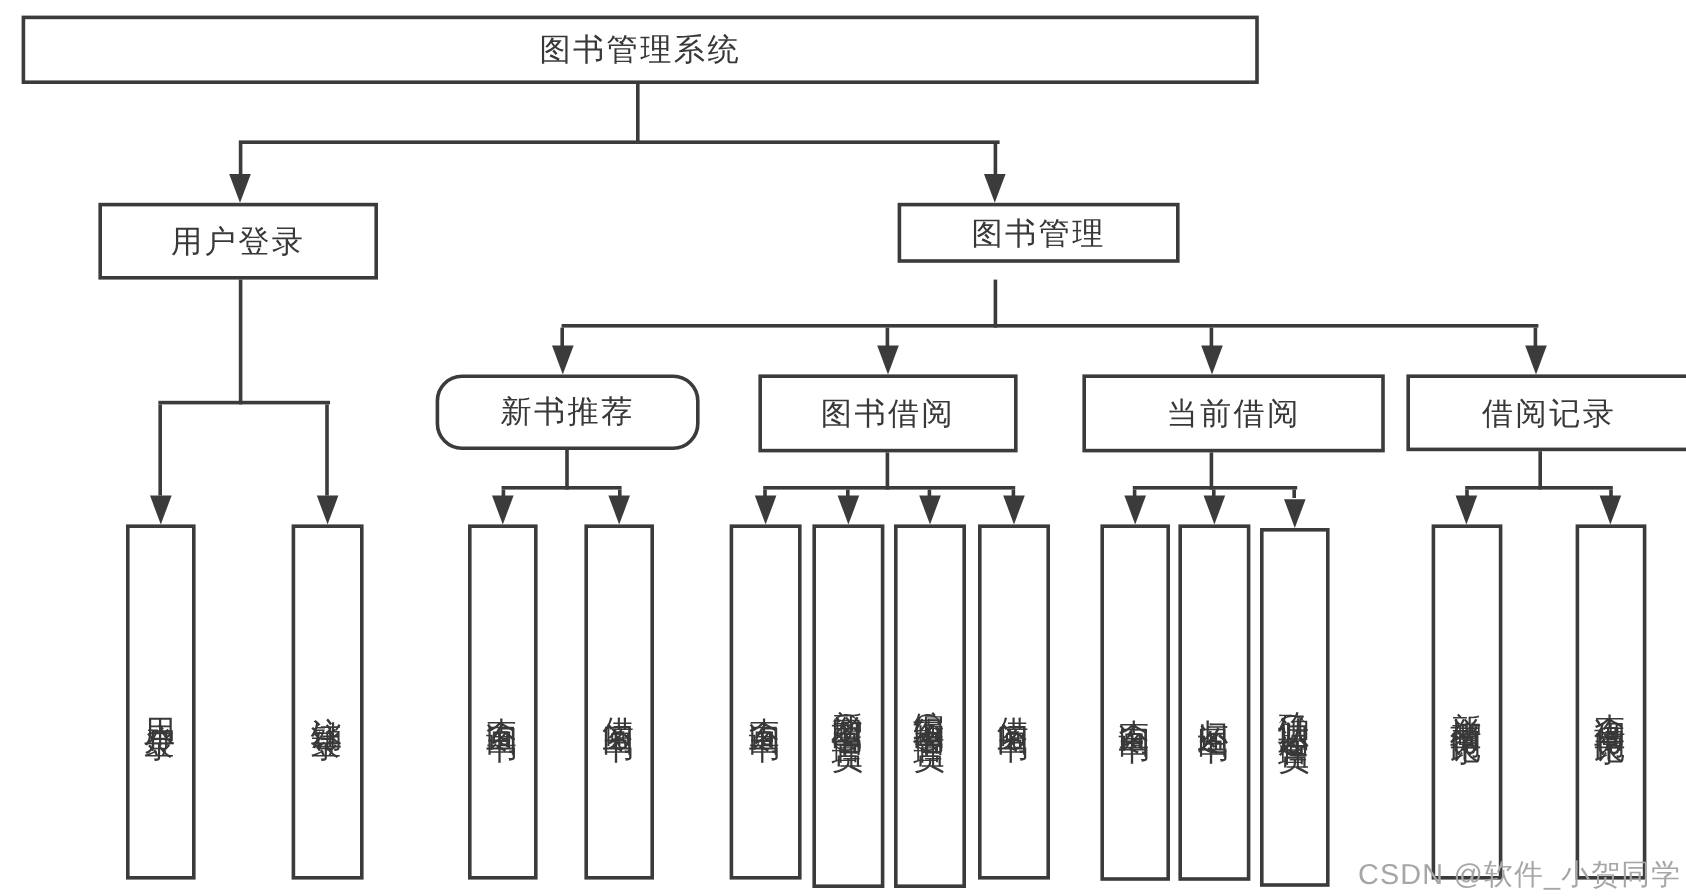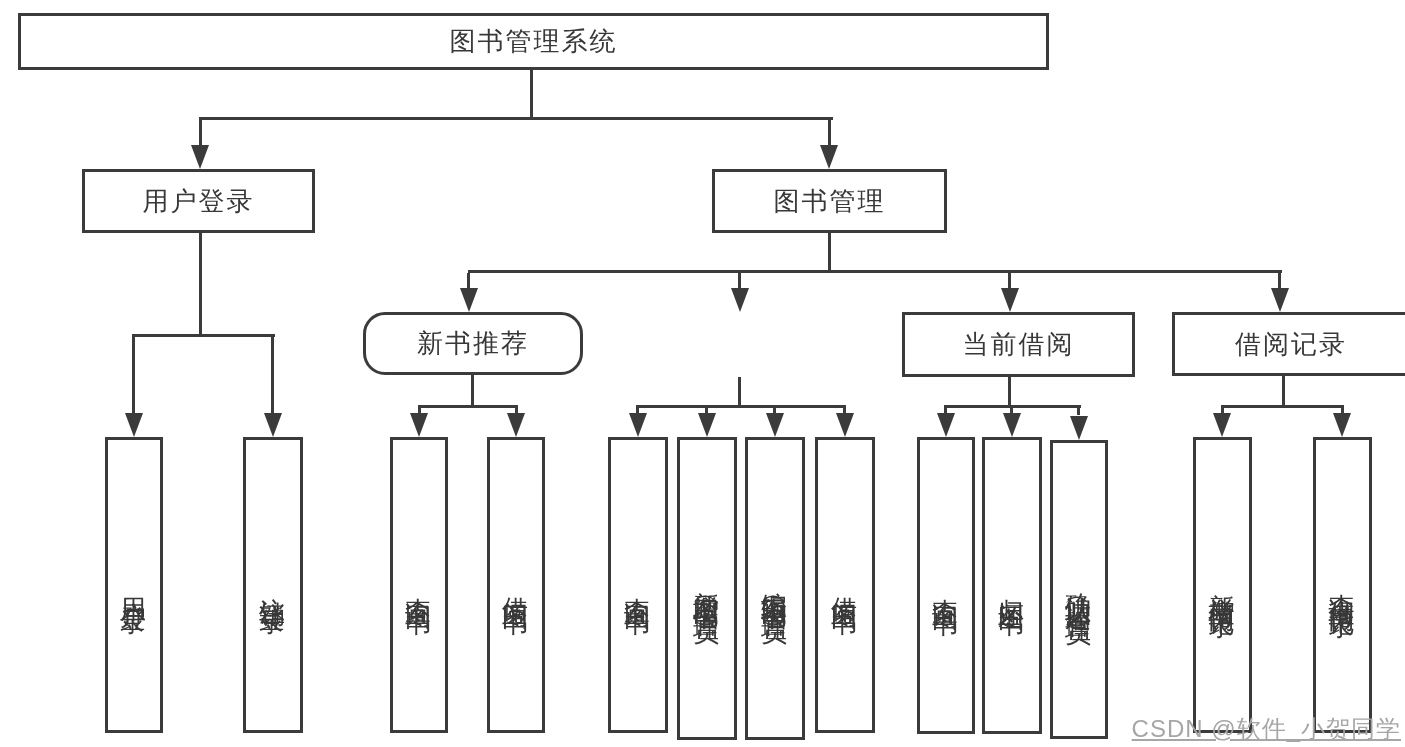--- a/index.html
+++ b/index.html
@@ -43,60 +43,60 @@
     border-top: 24px solid #3b3b3b;
   }
   .watermark {
     position: absolute;
     right: 4px;
     bottom: 2px;
     font-size: 24px;
     color: #a6a6a6;
     letter-spacing: 1px;
     z-index: 5;
-    text-decoration: underline;
   }
 </style>
 </head>
 <body>
 
 <div id="canvas">
 
   <div class="node" style="left:18px; top:13px; width:1031px; height:57px;">图书管理系统</div>
 
   <div class="vline" style="left:530px; top:69px; height:50px;"></div>
   <div class="hline" style="left:199px; top:117px; width:634px;"></div>
   <div class="vline" style="left:199px; top:120px; height:27px;"></div>
   <div class="vline" style="left:828px; top:120px; height:27px;"></div>
   <div class="arrow" style="left:191px; top:145px;"></div>
   <div class="arrow" style="left:820px; top:145px;"></div>
 
   <div class="node" style="left:82px; top:169px; width:233px; height:64px;">用户登录</div>
-  <div class="node" style="left:712px; top:169px; width:235px; height:64px;">图书管理</div>
+  <div class="node" style="left:748px; top:169px; width:235px; height:50px;">图书管理</div>
 
   <div class="vline" style="left:199px; top:233px; height:104px;"></div>
   <div class="hline" style="left:132px; top:334px; width:143px;"></div>
   <div class="vline" style="left:132px; top:337px; height:76px;"></div>
   <div class="vline" style="left:271px; top:337px; height:76px;"></div>
   <div class="arrow" style="left:125px; top:413px;"></div>
   <div class="arrow" style="left:264px; top:413px;"></div>
 
   <div class="vline" style="left:828px; top:233px; height:40px;"></div>
   <div class="hline" style="left:468px; top:270px; width:814px;"></div>
   <div class="vline" style="left:467px; top:273px; height:18px;"></div>
   <div class="vline" style="left:738px; top:273px; height:18px;"></div>
   <div class="vline" style="left:1008px; top:273px; height:18px;"></div>
   <div class="vline" style="left:1278px; top:273px; height:18px;"></div>
   <div class="arrow" style="left:460px; top:288px;"></div>
   <div class="arrow" style="left:731px; top:288px;"></div>
   <div class="arrow" style="left:1001px; top:288px;"></div>
   <div class="arrow" style="left:1271px; top:288px;"></div>
 
   <div class="node" style="left:363px; top:312px; width:220px; height:63px;border-radius:22px;">新书推荐</div>
-  <div class="node" style="left:902px; top:312px; width:233px; height:65px;">当前借阅</div>
+  <div class="node" style="left:632px; top:312px; width:216px; height:65px;">图书借阅</div>
+  <div class="node" style="left:902px; top:312px; width:252px; height:65px;">当前借阅</div>
   <div class="node" style="left:1172px; top:312px; width:238px; height:64px;">借阅记录</div>
 
   <div class="vline" style="left:471px; top:375px; height:33px;"></div>
   <div class="hline" style="left:418px; top:405px; width:100px;"></div>
   <div class="vline" style="left:418px; top:408px; height:7px;"></div>
   <div class="vline" style="left:515px; top:408px; height:7px;"></div>
   <div class="arrow" style="left:410px; top:413px;"></div>
   <div class="arrow" style="left:507px; top:413px;"></div>
 
   <div class="vline" style="left:738px; top:377px; height:31px;"></div>

